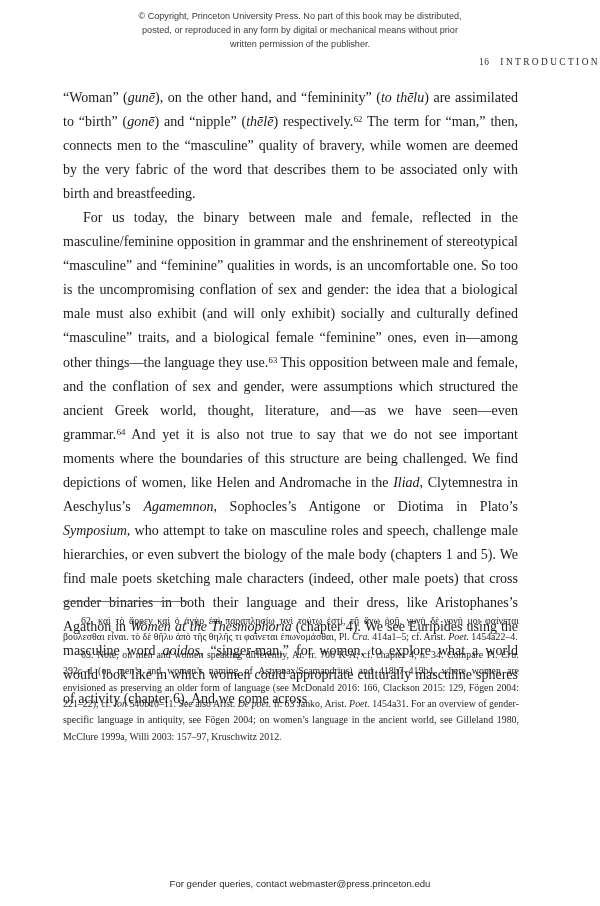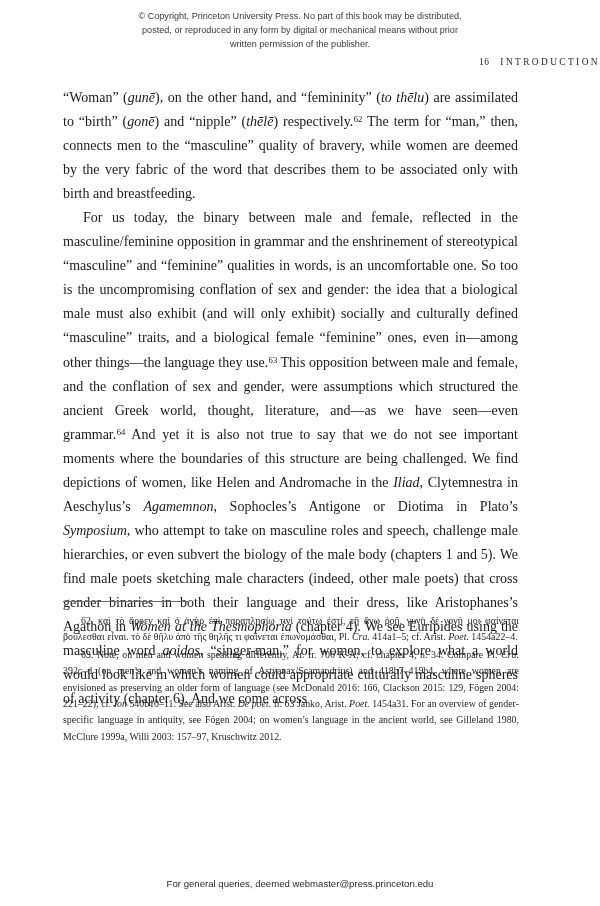--- a/index.html
+++ b/index.html
@@ -142,15 +142,15 @@
     <p class="body-para indented">For us today, the binary between male and female, reflected in the masculine/feminine opposition in grammar and the enshrinement of stereotypical “masculine” and “feminine” qualities in words, is an uncomfortable one. So too is the uncompromising conflation of sex and gender: the idea that a biological male must also exhibit (and will only exhibit) socially and culturally defined “masculine” traits, and a biological female “feminine” ones, even in—among other things—the language they use.<sup>63</sup> This opposition between male and female, and the conflation of sex and gender, were assumptions which structured the ancient Greek world, thought, literature, and—as we have seen—even grammar.<sup>64</sup> And yet it is also not true to say that we do not see important moments where the boundaries of this structure are being challenged. We find depictions of women, like Helen and Andromache in the <i>Iliad</i>, Clytemnestra in Aeschylus’s <i>Agamemnon</i>, Sophocles’s Antigone or Diotima in Plato’s <i>Symposium</i>, who attempt to take on masculine roles and speech, challenge male hierarchies, or even subvert the biology of the male body (chapters 1 and 5). We find male poets sketching male characters (indeed, other male poets) that cross gender binaries in both their language and their dress, like Aristophanes’s Agathon in <i>Women at the Thesmophoria</i> (chapter 4). We see Euripides using the masculine word <i>aoidos</i>, “singer-man,” for women, to explore what a world would look like in which women could appropriate culturally masculine spheres of activity (chapter 6). And we come across</p>
   </div>
 
   <div class="fn-rule"></div>
 
   <div class="footnotes">
     <p class="footnote">62. <span class="greek">καὶ τὸ ἄρρεν καὶ ὁ ἀνὴρ ἐπὶ παραπλησίῳ τινὶ τούτῳ ἐστί, τῇ ἄνω ῥοῇ. γυνὴ δὲ γονὴ μοι φαίνεται βούλεσθαι εἶναι. τὸ δὲ θῆλυ ἀπὸ τῆς θηλῆς τι φαίνεται ἐπωνομάσθαι</span>, Pl. <i>Cra.</i> 414a1–5; cf. Arist. <i>Poet.</i> 1454a22–4.</p>
     <p class="footnote">63. Note, on men and women speaking differently, Ar. fr. 706 K-A; cf. chapter 4, n. 34. Compare Pl. <i>Cra.</i> 392c–d (on men’s and women’s naming of Astyanax/Scamandrius) and 418b7–419b4, where women are envisioned as preserving an older form of language (see McDonald 2016: 166, Clackson 2015: 129, Fögen 2004: 221–22); cf. <i>Ion</i> 540b10–11. See also Arist. <i>De poet.</i> fr. 63 Janko, Arist. <i>Poet.</i> 1454a31. For an overview of gender-specific language in antiquity, see Fögen 2004; on women’s language in the ancient world, see Gilleland 1980, McClure 1999a, Willi 2003: 157–97, Kruschwitz 2012.</p>
   </div>
 
-  <div class="footer">For general queries, deemed webmaster@press.princeton.edu</div>
+  <div class="footer">For gender queries, contact webmaster@press.princeton.edu</div>
 
 </div>
 
 </body></html>

